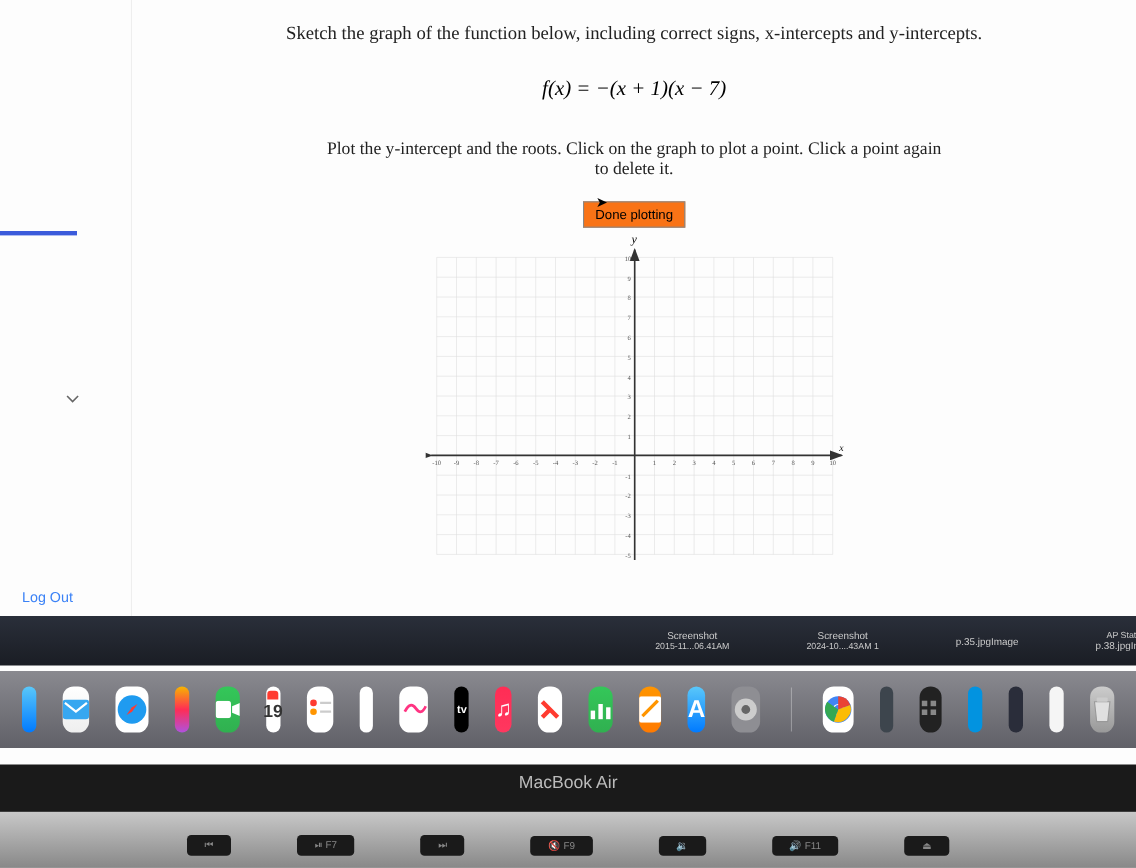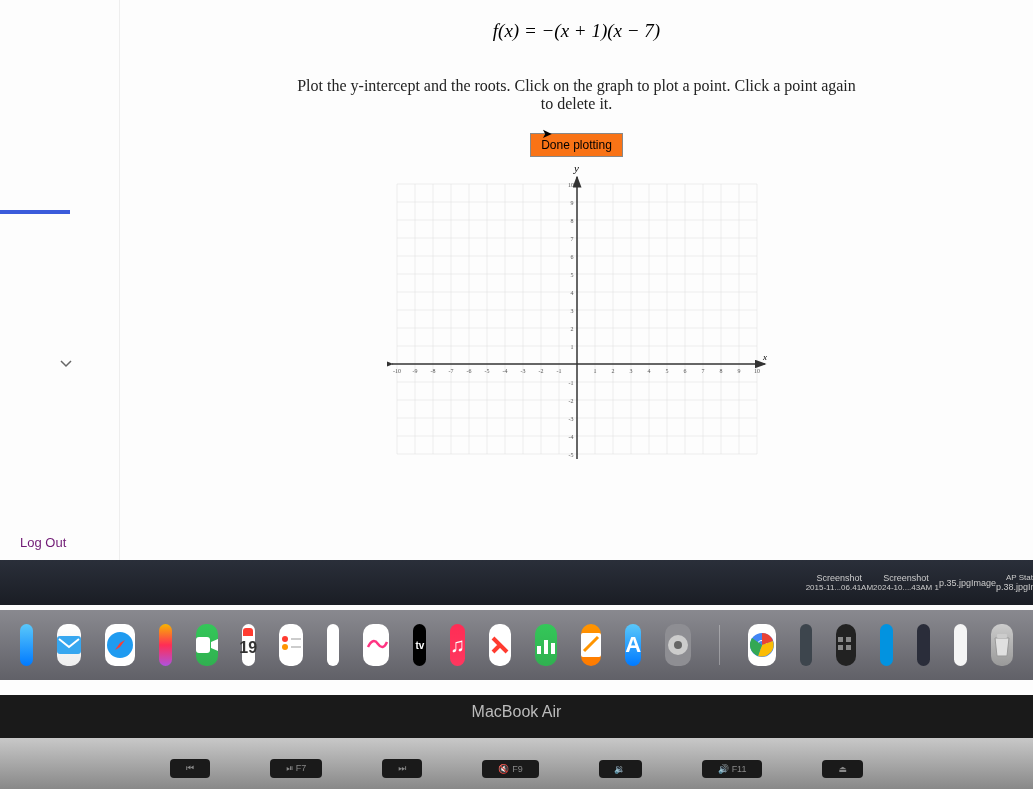--- a/index.html
+++ b/index.html
@@ -47,21 +47,21 @@
       cursor: pointer;
     }
     .dropdown-caret {
       margin-top: 140px;
       padding-left: 60px;
     }
     .logout-link {
       padding: 20px;
       font-size: 13px;
       font-family: -apple-system, Arial, sans-serif;
-      color: #701a75;
+      color: #3b82f6;
       cursor: pointer;
     }
     .content {
       flex: 1;
       padding: 20px 40px;
       text-align: center;
     }
     .question-title {
       font-size: 17px;
       color: #222;
@@ -109,20 +109,21 @@
       position: absolute;
       top: 560px;
       left: 0;
       right: 0;
       height: 45px;
       background: linear-gradient(#2a2f3a, #1a1d24);
       display: flex;
       align-items: center;
       justify-content: flex-end;
       padding: 0 30px;
+      gap: 70px;
       color: #ccc;
       font-family: -apple-system, Arial, sans-serif;
     }
     .file-item {
       text-align: center;
       font-size: 9px;
     }
     .file-label {
       display: block;
     }
@@ -218,20 +219,21 @@
             <path d="M1 1 L6 6 L11 1" stroke="#666" stroke-width="1.5" fill="none"></path>
           </svg>
       </div>
     </div>
     <div class="logout-link">
       <span>Log Out</span>
     </div>
   </div>
 
   <div class="content">
+    <div class="question-title">Sketch the graph of the function below, including correct signs, x-intercepts and y-intercepts.</div>
     <div class="equation">f(x) = −(x + 1)(x − 7)</div>
     <div class="instruction">Plot the y-intercept and the roots. Click on the graph to plot a point. Click a point again to delete it.</div>
     
     <div class="graph-area">
       <span class="cursor-pointer">➤</span>
       <button class="done-button">
         <span>Done plotting</span>
       </button>
       <div style="font-style:italic;font-size:11px;">y</div>
       

